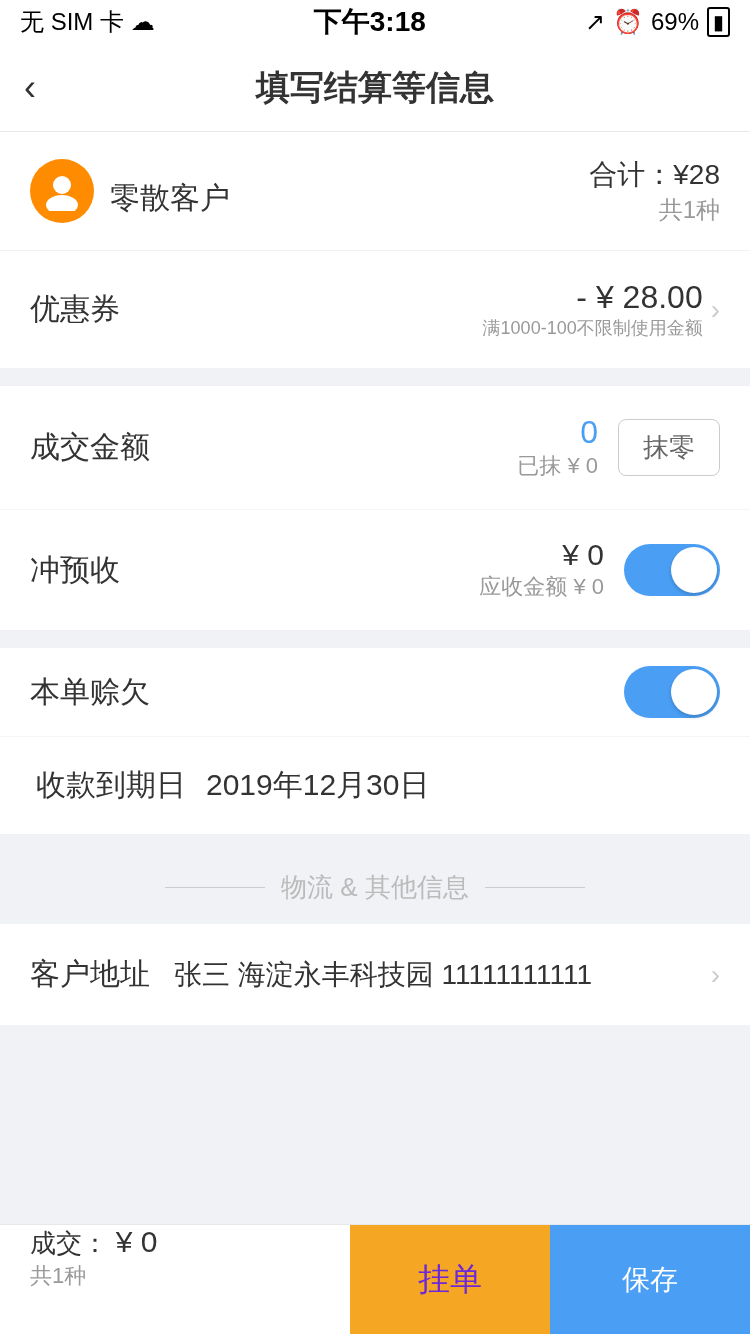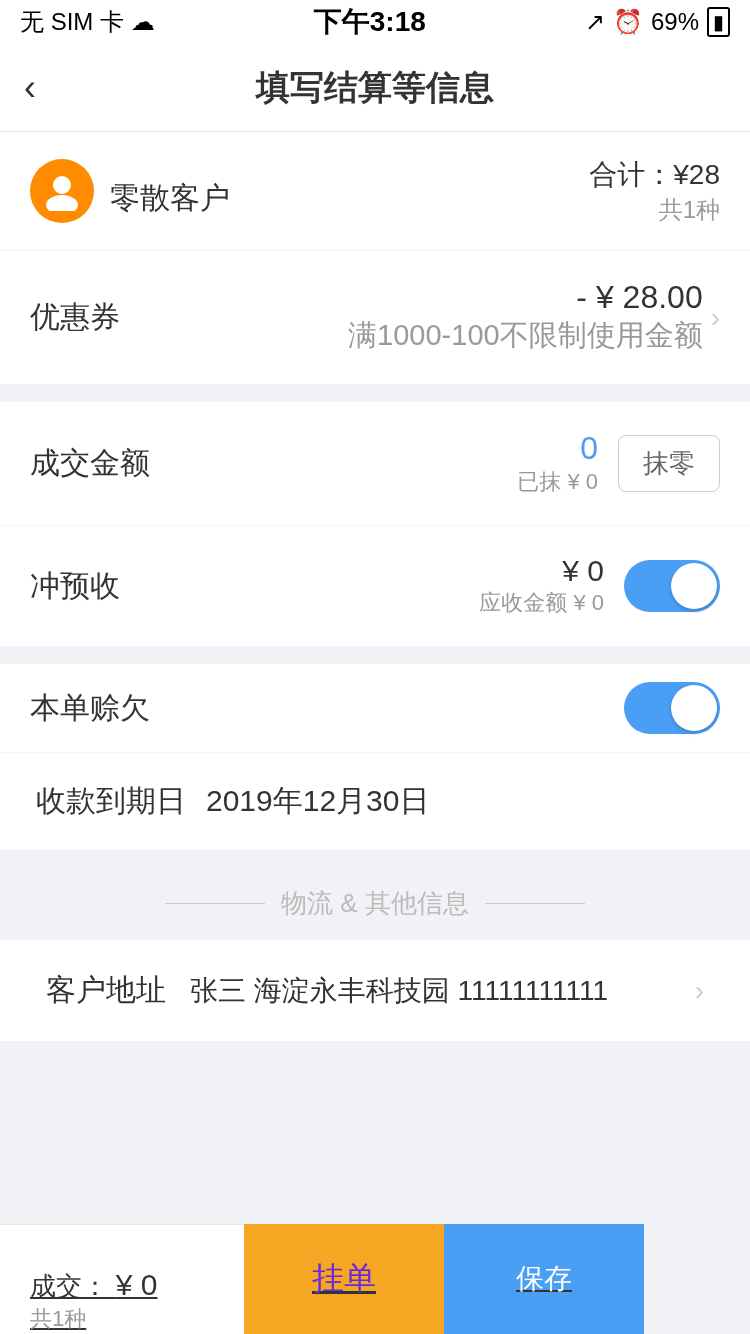--- a/index.html
+++ b/index.html
@@ -146,21 +146,21 @@
     }
     .coupon-right-content {
       text-align: right;
     }
     .coupon-discount {
       font-size: 32px;
       color: #333;
       font-weight: 500;
     }
     .coupon-desc {
-      font-size: 29px;
+      font-size: 18px;
       color: #999;
     }
     .chevron-right {
       font-size: 28px;
       color: #ccc;
     }
 
     
     .separator {
       height: 18px;
@@ -296,46 +296,45 @@
       height: 1px;
       background: #ccc;
     }
 
     
     .address-row {
       background: #fff;
       display: flex;
       align-items: center;
       justify-content: space-between;
-      padding: 30px 46px;
+      padding: 30px 30px;
     }
     .address-label {
       font-size: 30px;
       color: #333;
       flex-shrink: 0;
       margin-right: 24px;
     }
     .address-value {
       font-size: 28px;
       color: #333;
       flex: 1;
     }
 
     
     .bottom-bar {
       position: fixed;
       bottom: 0;
       left: 0;
-      width: 644px;
+      width: 750px;
       height: 110px;
       background: #fff;
       display: flex;
-      align-items: flex-end;
+      align-items: flex-start;
       border-top: 1px solid #e8e8e8;
-      text-decoration: underline;
     }
     .bottom-summary {
       flex: 1;
       padding: 0 30px;
     }
     .bottom-summary-label {
       font-size: 26px;
       color: #333;
     }
     .bottom-summary-amount {

